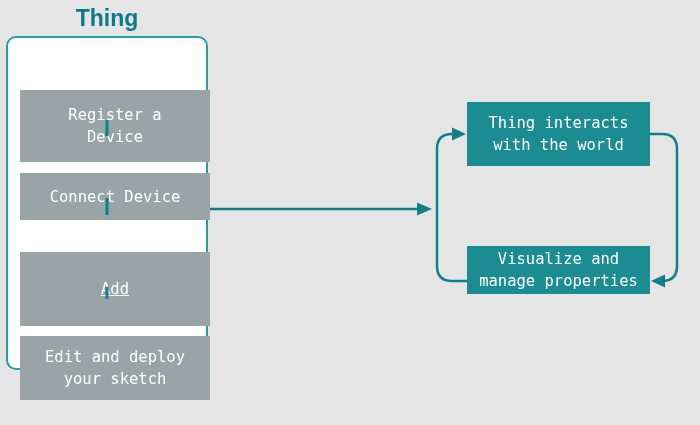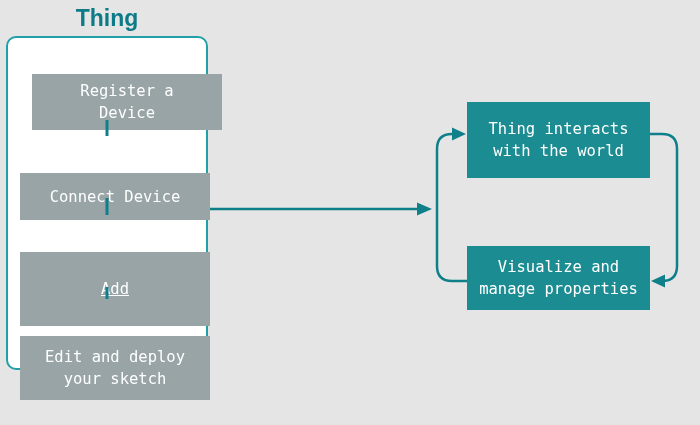--- a/index.html
+++ b/index.html
@@ -43,40 +43,40 @@
     background: var(--gray-fill, #98a4a6);
     color: var(--text-on-fill, #ffffff);
     display: flex;
     flex-direction: column;
     align-items: center;
     justify-content: center;
     font-size: 15.5px;
     line-height: 22px;
     text-align: center;
   }
-  .step-1 { top: 36px;  height: 56px; margin-left: 12px; }
+  .step-1 { top: 52px;  height: 72px; }
   .step-2 { top: 135px; height: 47px; }
   .step-3 { top: 214px; height: 74px; text-decoration: underline; }
   .step-4 { top: 298px; height: 64px; }
   .cycle-box {
     position: absolute;
     left: 467px;
     width: 183px;
     background: var(--teal-fill, #1b8c92);
     color: var(--text-on-fill, #ffffff);
     display: flex;
     flex-direction: column;
     align-items: center;
     justify-content: center;
     font-size: 15.5px;
     line-height: 22px;
     text-align: center;
   }
-  .cycle-box-top    { top: 102px; height: 76px; }
-  .cycle-box-bottom { top: 246px; height: 64px; }
+  .cycle-box-top    { top: 102px; height: 64px; }
+  .cycle-box-bottom { top: 246px; height: 48px; }
   .cycle-middle-label {
     position: absolute;
     left: 467px;
     top: 182px;
     width: 183px;
     text-align: center;
     color: var(--teal-text, #0d7b87);
     font-size: 15.5px;
     line-height: 22px;
   }

